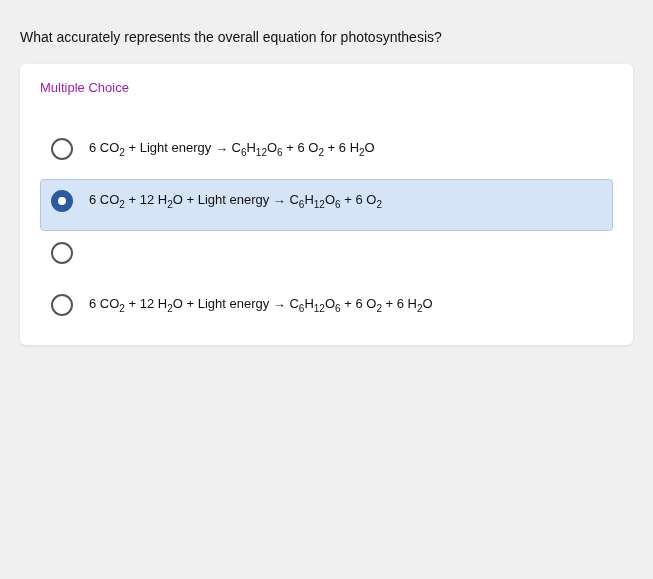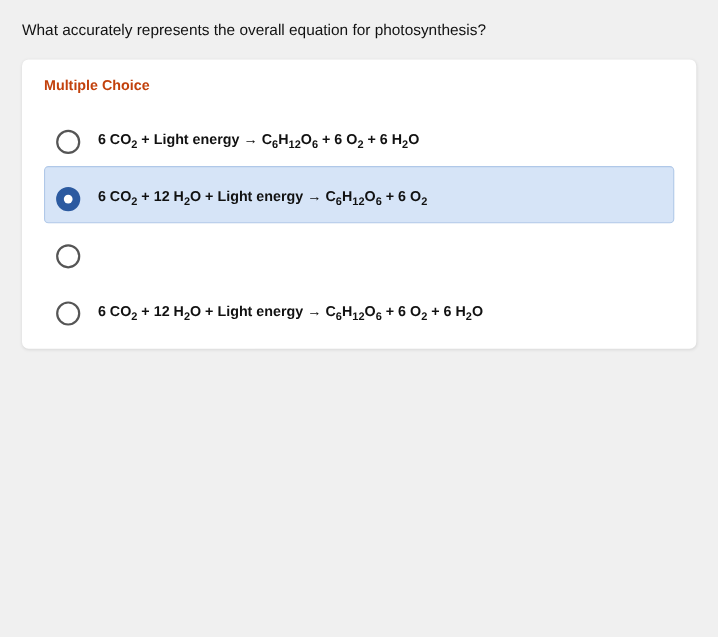--- a/index.html
+++ b/index.html
@@ -9,53 +9,51 @@
       display: flex;
       justify-content: center;
       align-items: flex-start;
       min-height: 579px;
       padding: 0;
     }
     .page {
       width: 653px;
       min-height: 579px;
       background: #f0f0f0;
-      padding: 18px 20px 20px 20px;
+      padding: 28px 20px 20px 20px;
     }
     .question {
       font-size: 14px;
       color: #111;
       margin-bottom: 16px;
       line-height: 1.4;
     }
     .card {
       background: #fff;
       border-radius: 6px;
       padding: 16px 20px 10px 20px;
       box-shadow: 0 1px 3px rgba(0,0,0,0.1);
     }
     .section-label {
       font-size: 13px;
-      color: #c2410c;
-      margin-bottom: 14px;
-      font-weight: bold;
+      color: #a21caf;
+      margin-bottom: 32px;
     }
     .option-list {
       display: flex;
       flex-direction: column;
       gap: 0px;
     }
     .option-row {
       display: flex;
-      align-items: flex-end;
+      align-items: flex-start;
       padding: 10px 10px;
       border-radius: 4px;
       cursor: pointer;
       min-height: 52px;
-      font-weight: bold;
     }
     .option-row.selected {
       background: #d6e4f7;
       border: 1.5px solid #b0c8e8;
     }
     .option-row:not(.selected) {
       background: transparent;
       border: 1.5px solid transparent;
     }
     .radio-circle {

